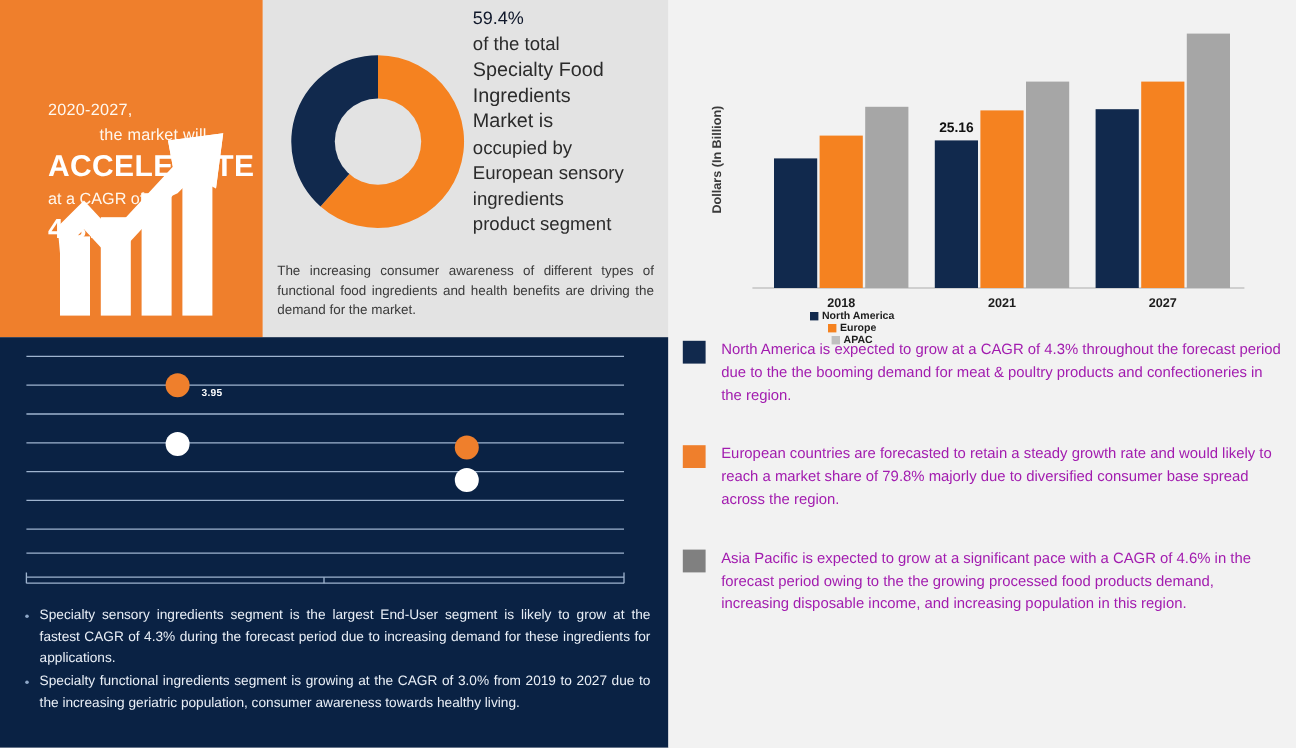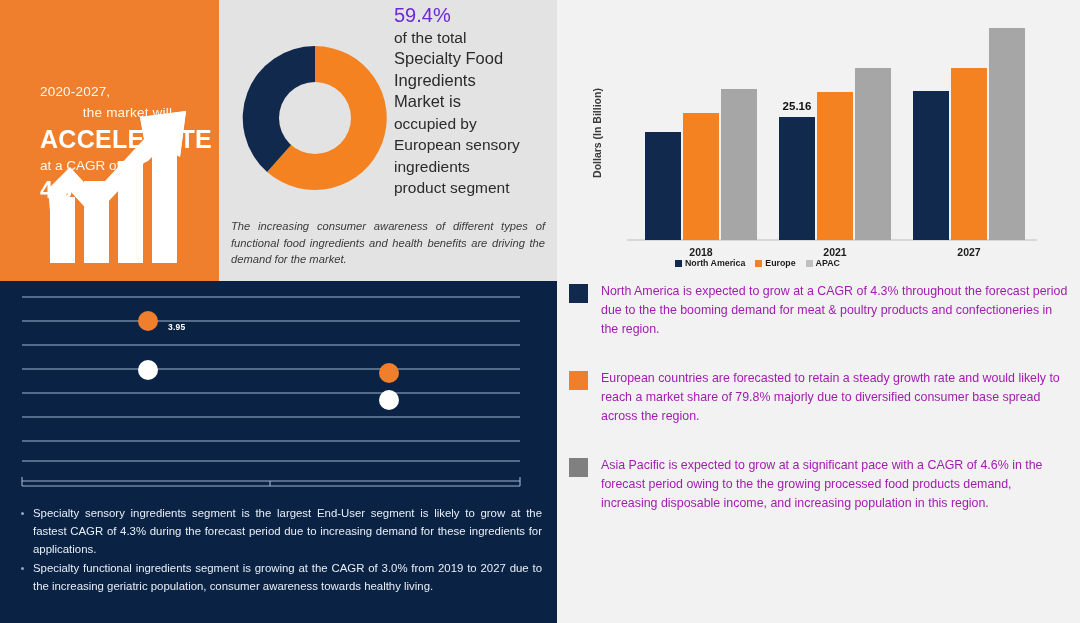--- a/index.html
+++ b/index.html
@@ -27,25 +27,25 @@
   
   .donut-panel{
     position:absolute;left:219px;top:0;width:338px;height:281px;
     background:#e3e3e3;
   }
   .donut-wrap{position:absolute;left:16px;top:38px;}
   .headline{
     position:absolute;left:175px;top:5px;width:160px;
     font-size:15.5px;line-height:21.5px;color:#2b2b2b;
   }
-  .headline .pct{color:#6d28d9;font-size:20px;display:block;}
+  .headline .pct{color:#0f172a;font-size:15px;display:block;}
   .headline .bigword{font-size:16.5px;margin-top:48px;}
   .donut-note{
     position:absolute;left:12px;top:218px;width:314px;
-    font-size:11.2px;line-height:16.5px;color:#3a3a3a;text-align:justify;font-style:italic;
+    font-size:11.2px;line-height:16.5px;color:#3a3a3a;text-align:justify;
   }
 
   
   .dark-panel{
     position:absolute;left:0;top:281px;width:557px;height:342px;
     background:#0a2244;
   }
   .dot-chart{position:absolute;left:0;top:0;}
   .dotlabel{
     position:absolute;color:#ffffff;font-size:8.5px;font-weight:bold;
@@ -62,22 +62,22 @@
   }
 
   
   .right{
     position:absolute;left:557px;top:0;width:523px;height:623px;
     background:#f2f2f2;
   }
   .barchart{position:absolute;left:30px;top:8px;}
   .bar-legend{
     position:absolute;left:118px;top:258px;
-    display:flex;align-items:center;gap:10px;
-    font-size:8.8px;font-weight:bold;color:#1c1c1c;
+    display:flex;align-items:center;
+    font-size:8.8px;font-weight:bold;color:#1c1c1c;flex-direction:column;
   }
   .bar-legend .li{display:flex;align-items:center;gap:3px;}
   .bar-legend i{width:7px;height:7px;display:inline-block;}
 
   .notes{position:absolute;left:12px;top:282px;width:500px;}
   .note{position:relative;display:flex;gap:13px;margin-bottom:30px;}
   .note .swatch{width:19px;height:19px;flex:0 0 19px;margin-top:2px;}
   .note .txt{font-size:12.4px;line-height:19px;color:#a21caf;}
 </style>
 </head>

